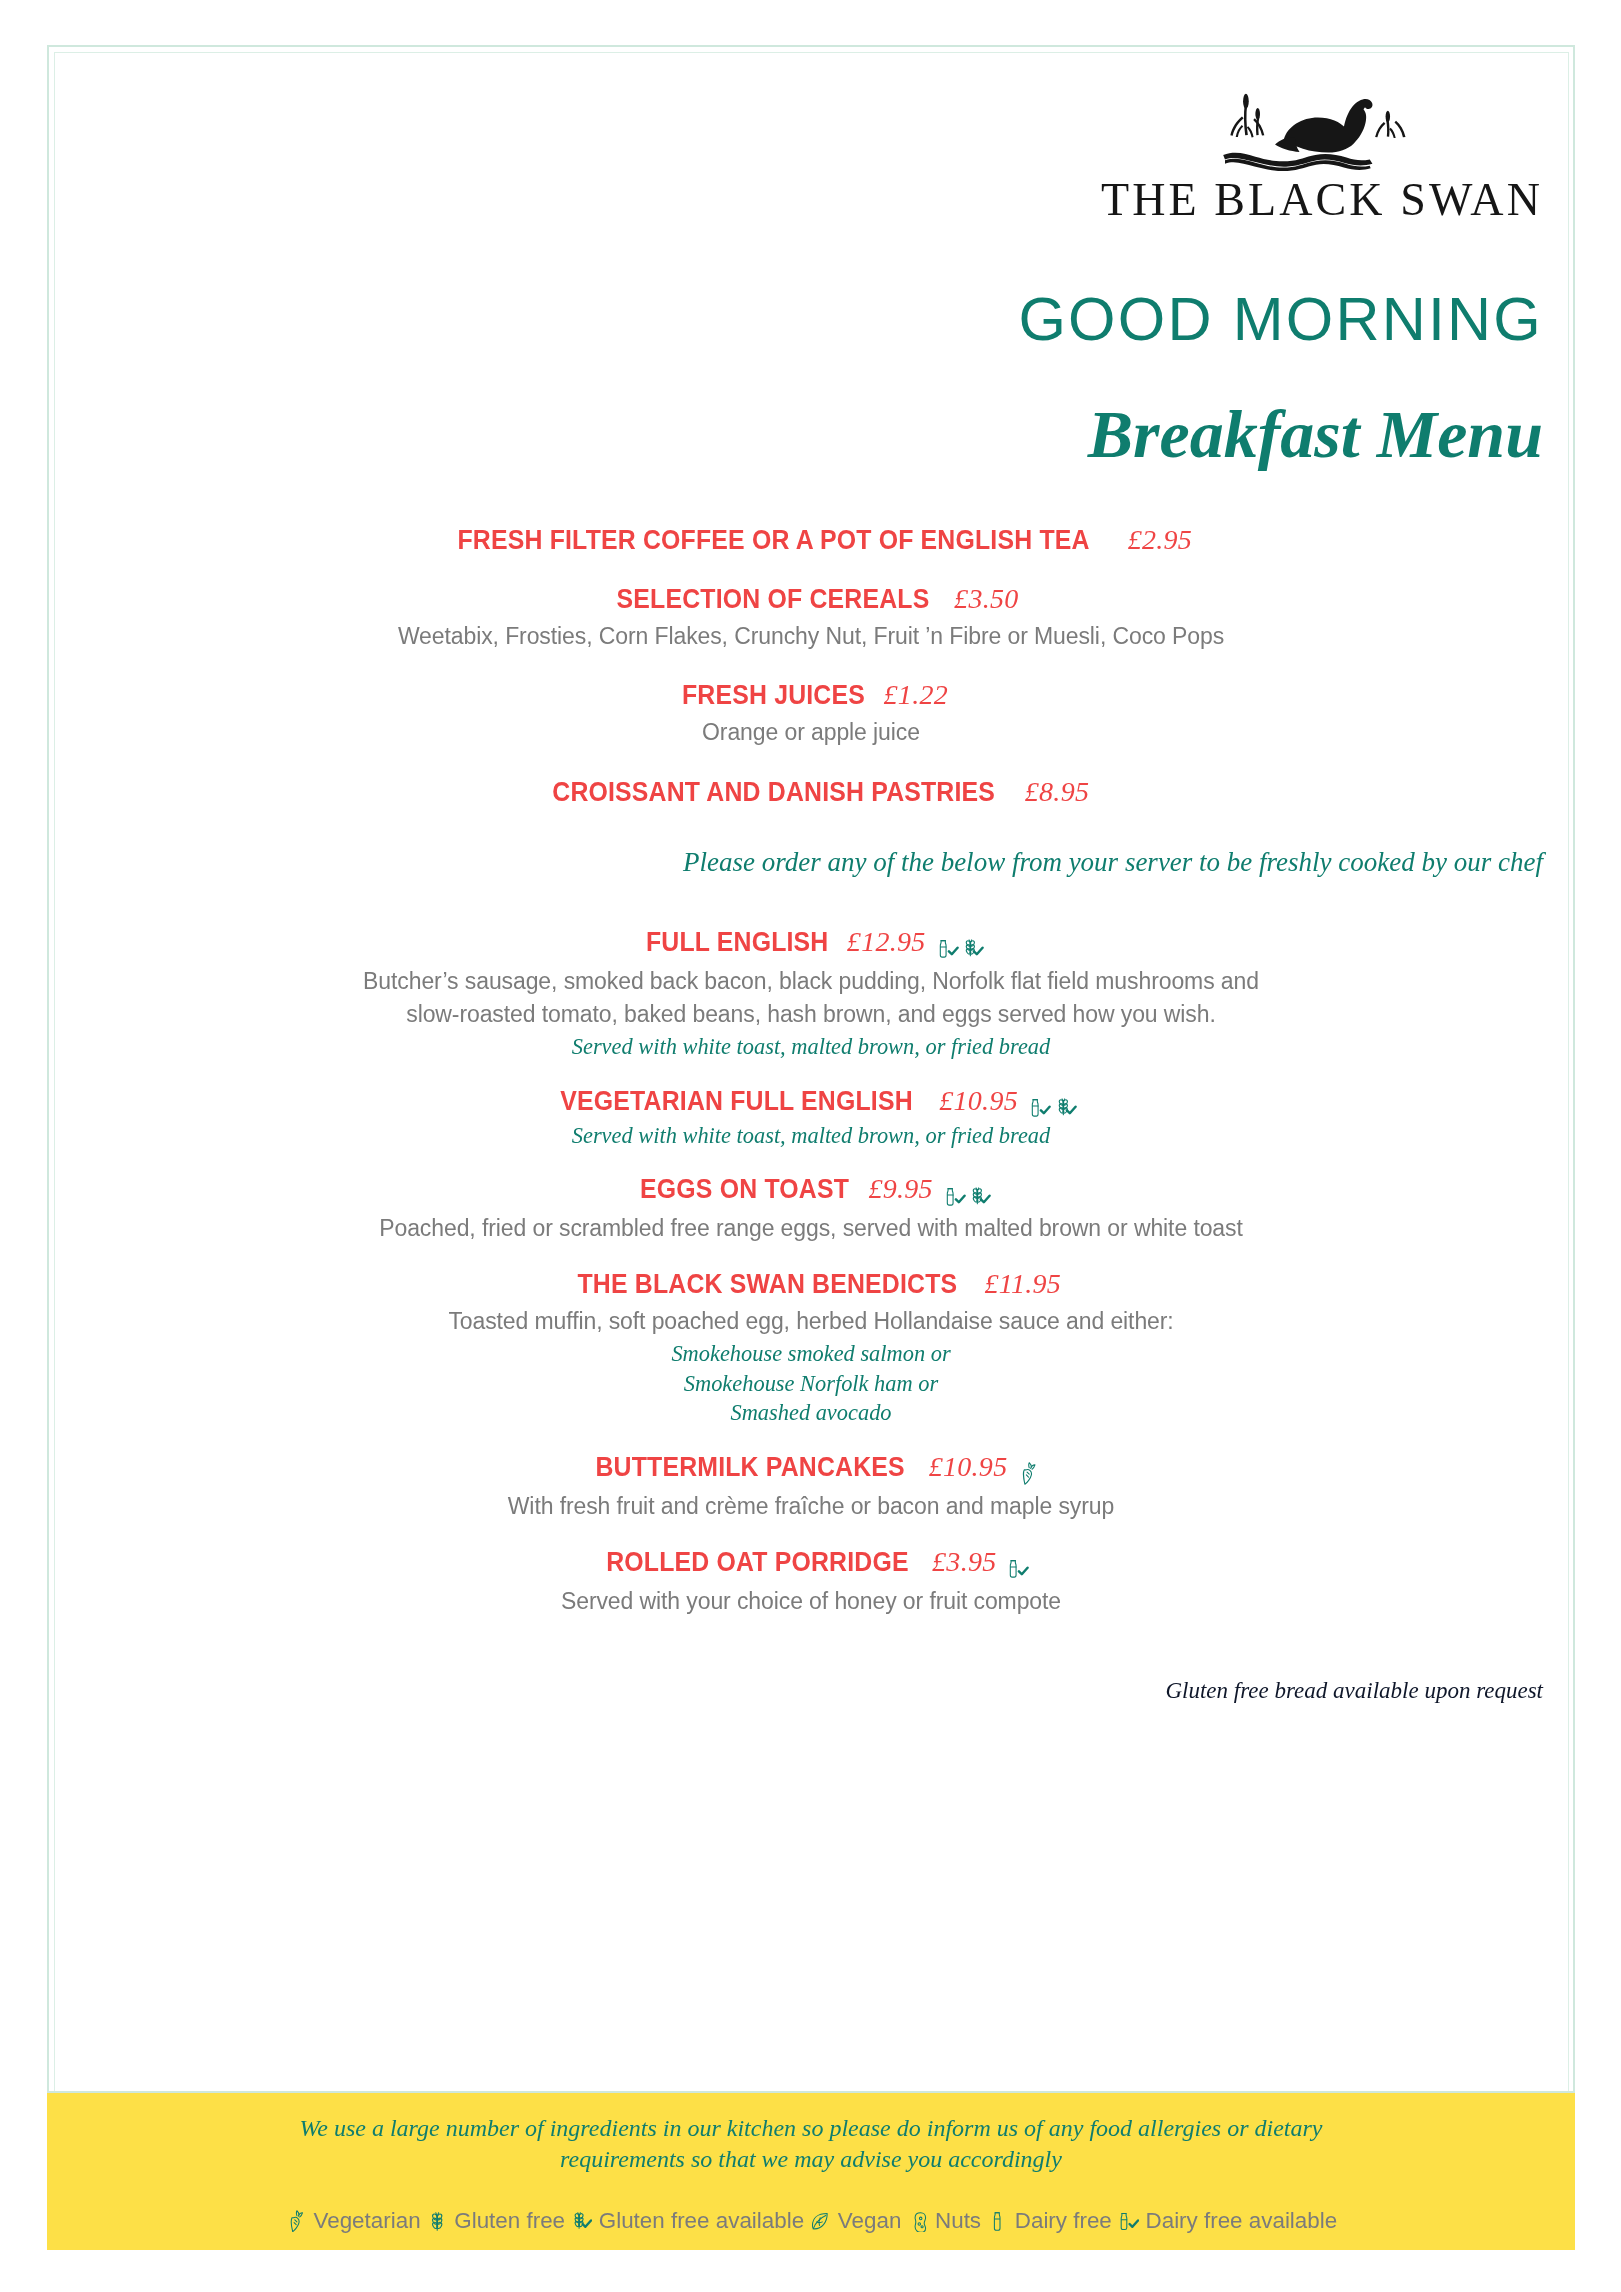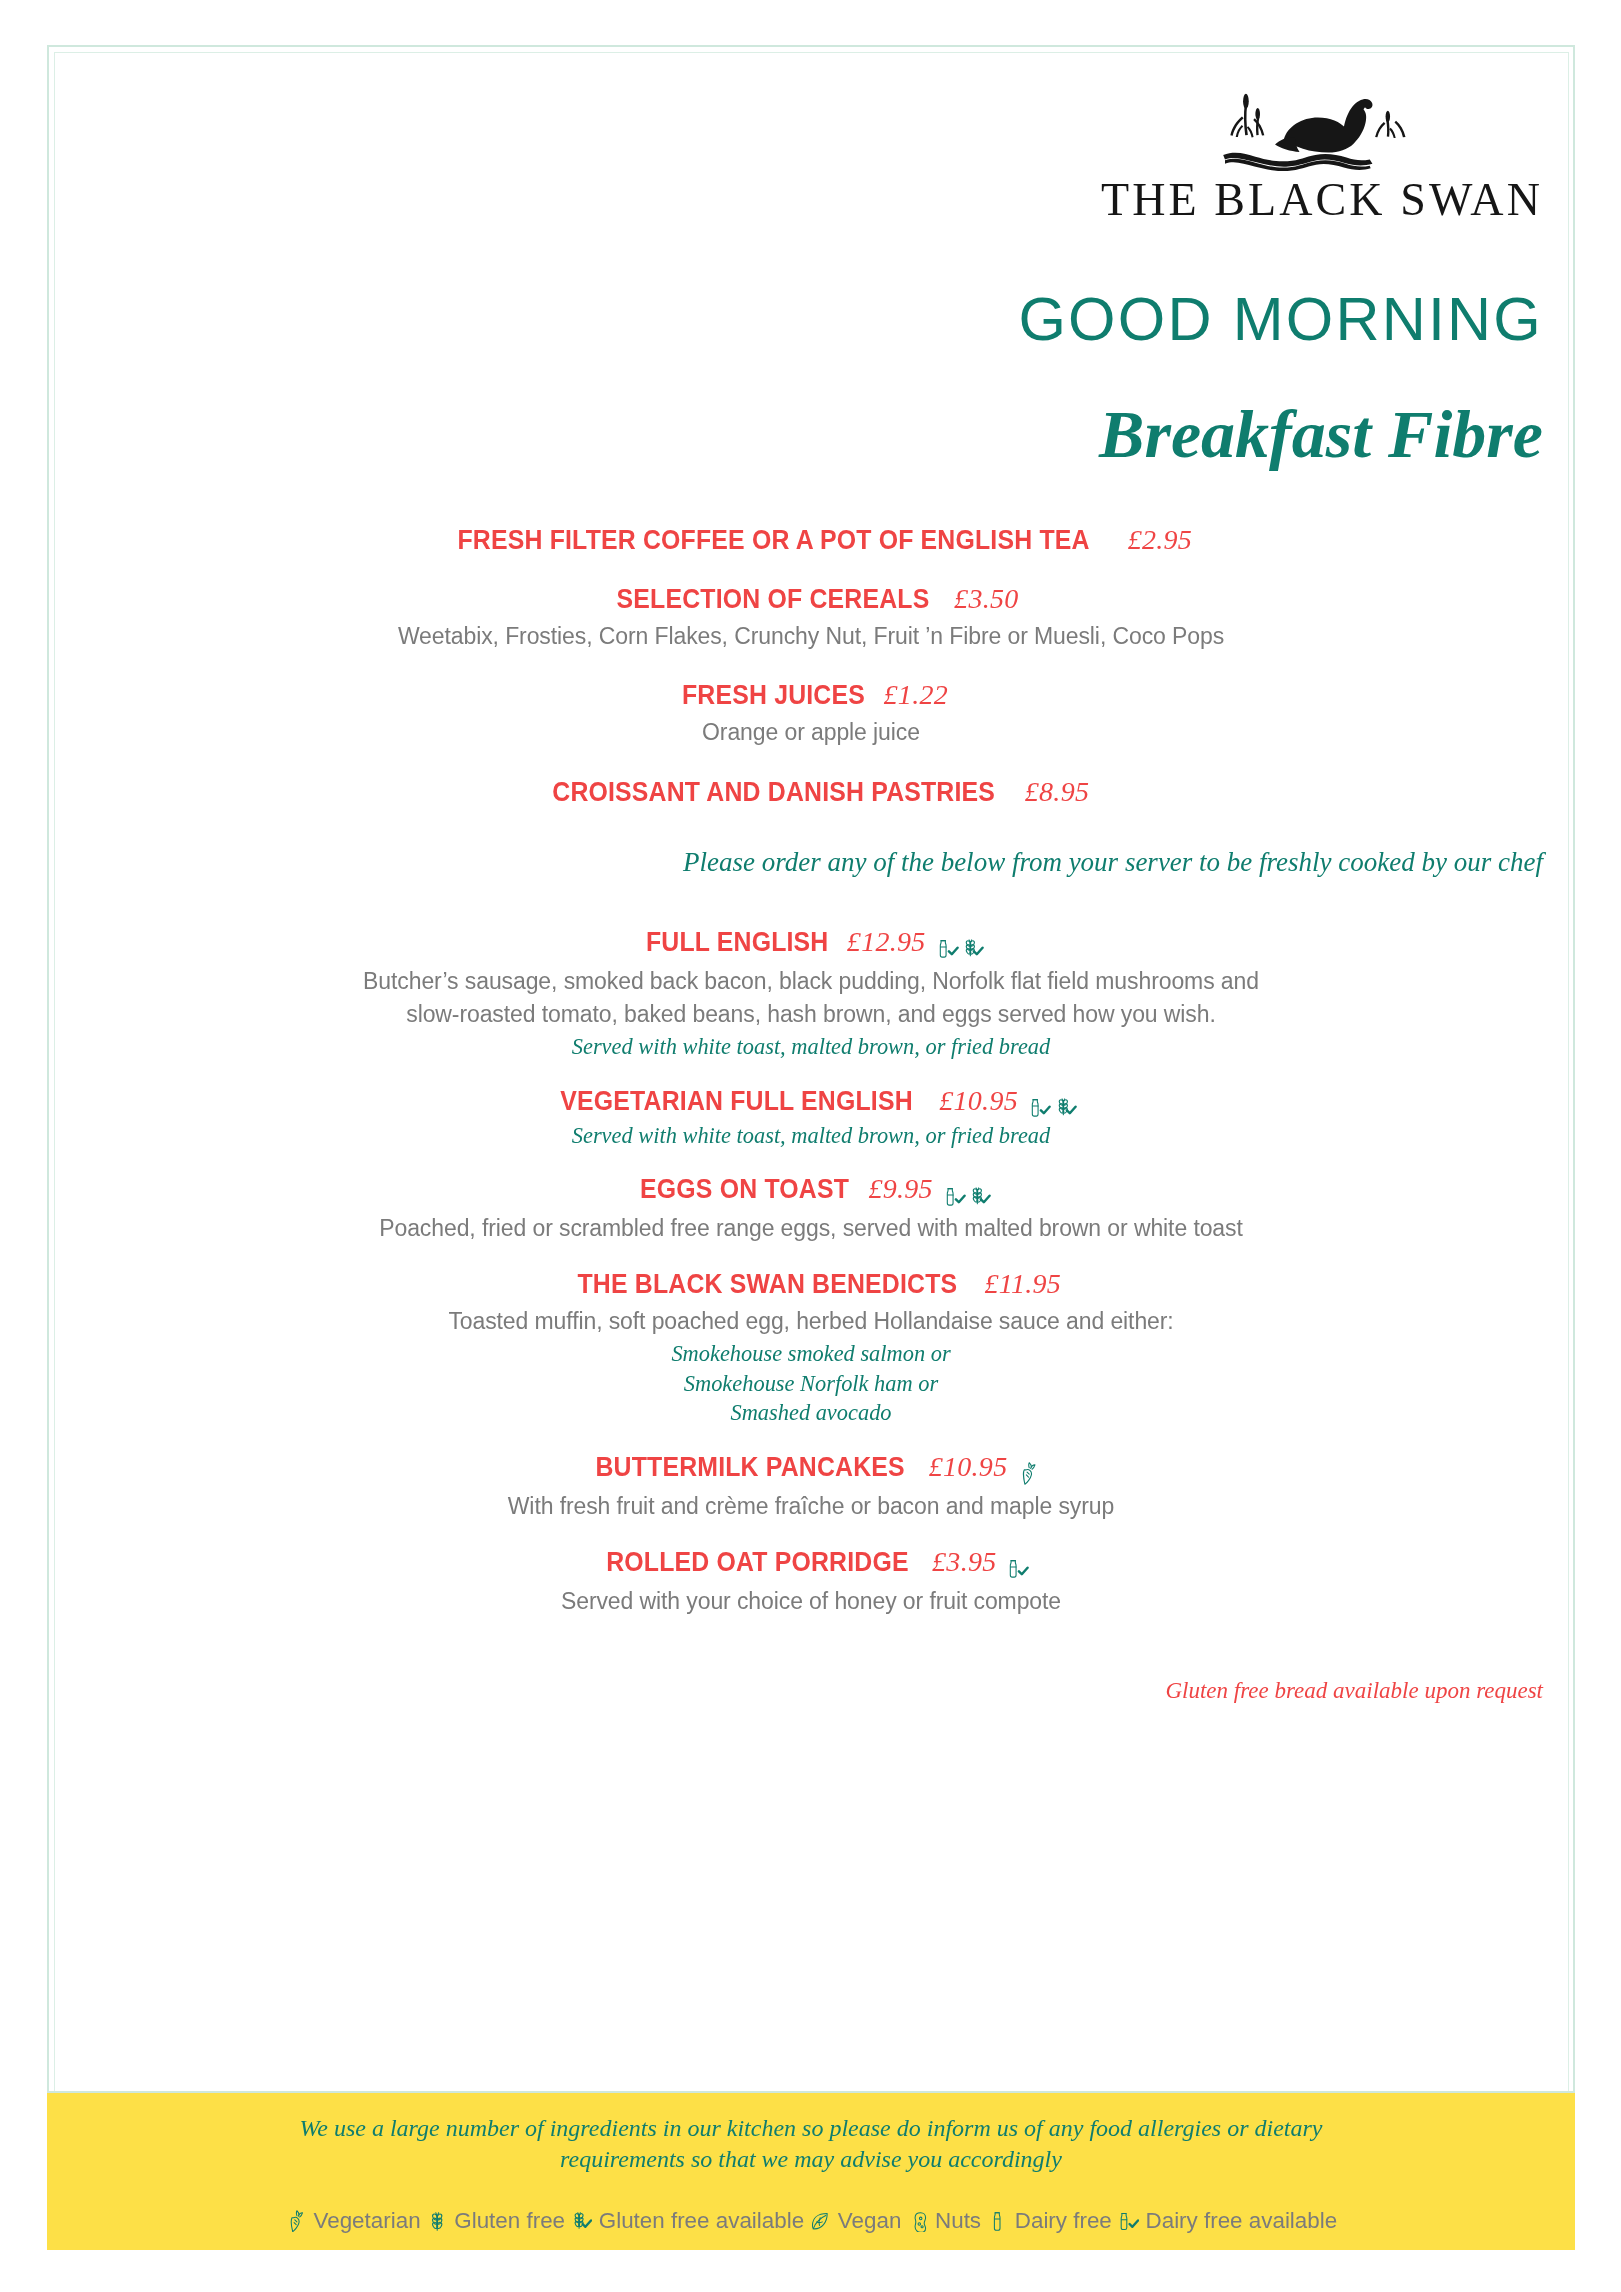--- a/index.html
+++ b/index.html
@@ -150,21 +150,21 @@
     white-space: nowrap;
   }
 
   .cooked-group { margin-top: 48px; width: 100%; }
   .cooked-group .item + .item { }
 
   .gf-note {
     font-family: "Liberation Serif", "DejaVu Serif", serif;
     font-style: italic;
     font-size: 23px;
-    color: #ef4444;
+    color: #0f172a;
     margin-top: 61px;
   }
 
   
   .allergy-band {
     flex: 0 0 auto;
     background: #fde047;
     border-top: 2.7px solid #cfe8dd;
     padding: 19.7px 36px 16px;
     text-align: center;
@@ -231,21 +231,21 @@
           <path d="M100 56c-9 0-17 3.4-22 8.4 7 4.6 17 7.6 27.4 8.4-3.4-5.2-4.8-11.2-5.4-16.8z"></path>
 
           <path d="M20 76c14-5 25-1 36 2s22 6 36 5 20-5 31-7 23-1 35 3c9 3 17 4 26 2l3 5c-11 3-21 2-31-1-11-3-21-5-31-3s-19 6-32 7-25-2-37-5-23-7-34-3z"></path>
           <path d="M22 82c13-4 24 0 35 3s22 6 35 5 20-5 31-7 23-1 34 3c9 3 18 4 27 2l1 3c-10 3-20 2-30-1-11-3-21-5-31-3s-19 6-32 7-25-2-37-5-23-7-33-3z"></path>
         </g>
       </svg>
       <div class="brand-name">THE BLACK SWAN</div>
     </div>
 
     <div class="good-morning">GOOD MORNING</div>
-    <div class="menu-title">Breakfast Fibre</div>
+    <div class="menu-title">Breakfast Menu</div>
 
     <div class="sections first-group">
         <div class="item">
           <div class="item-head"><span class="item-name">FRESH FILTER COFFEE OR A POT OF ENGLISH TEA</span><span class="item-price">£2.95</span></div>
         </div>
         <div class="item">
           <div class="item-head"><span class="item-name">SELECTION OF CEREALS</span><span class="item-price">£3.50</span></div>
           <div class="item-desc">Weetabix, Frosties, Corn Flakes, Crunchy Nut, Fruit ’n Fibre or Muesli, Coco Pops</div>
         </div>
         <div class="item">

